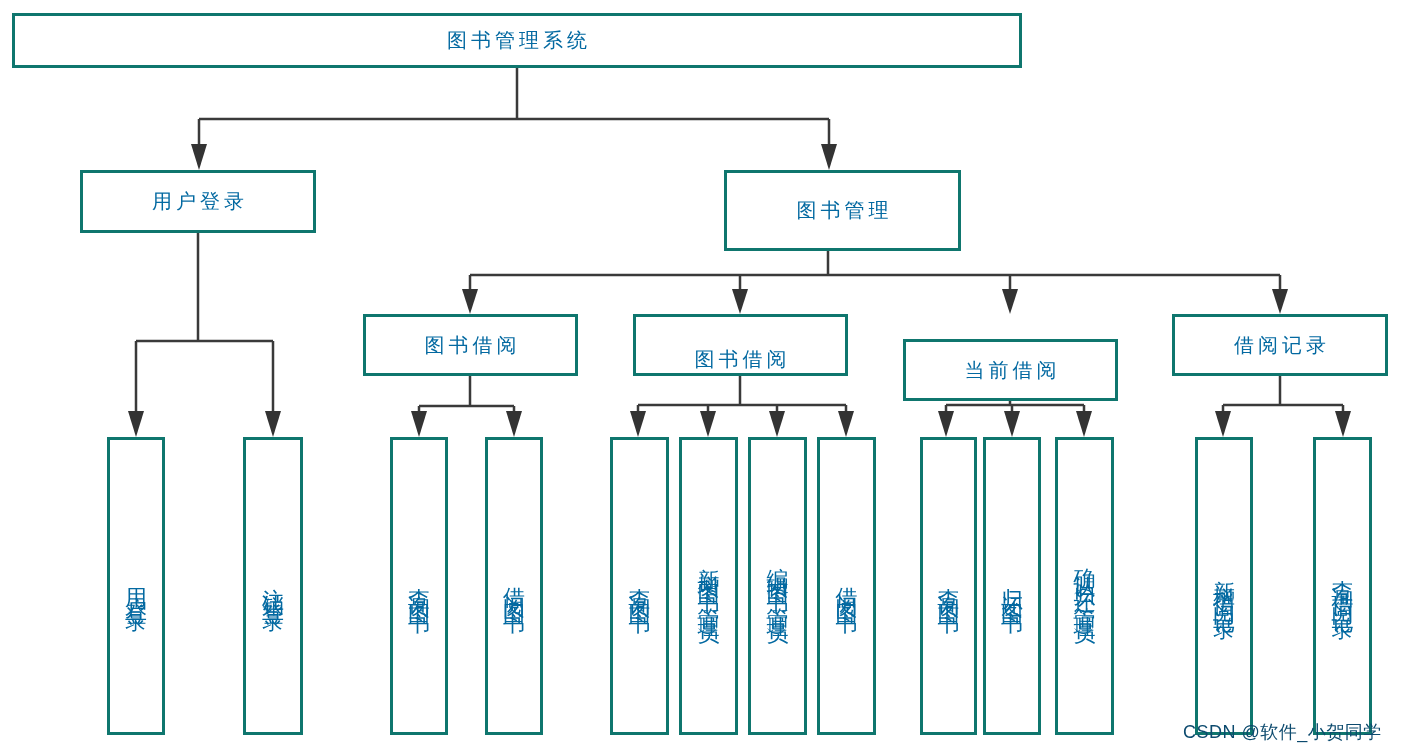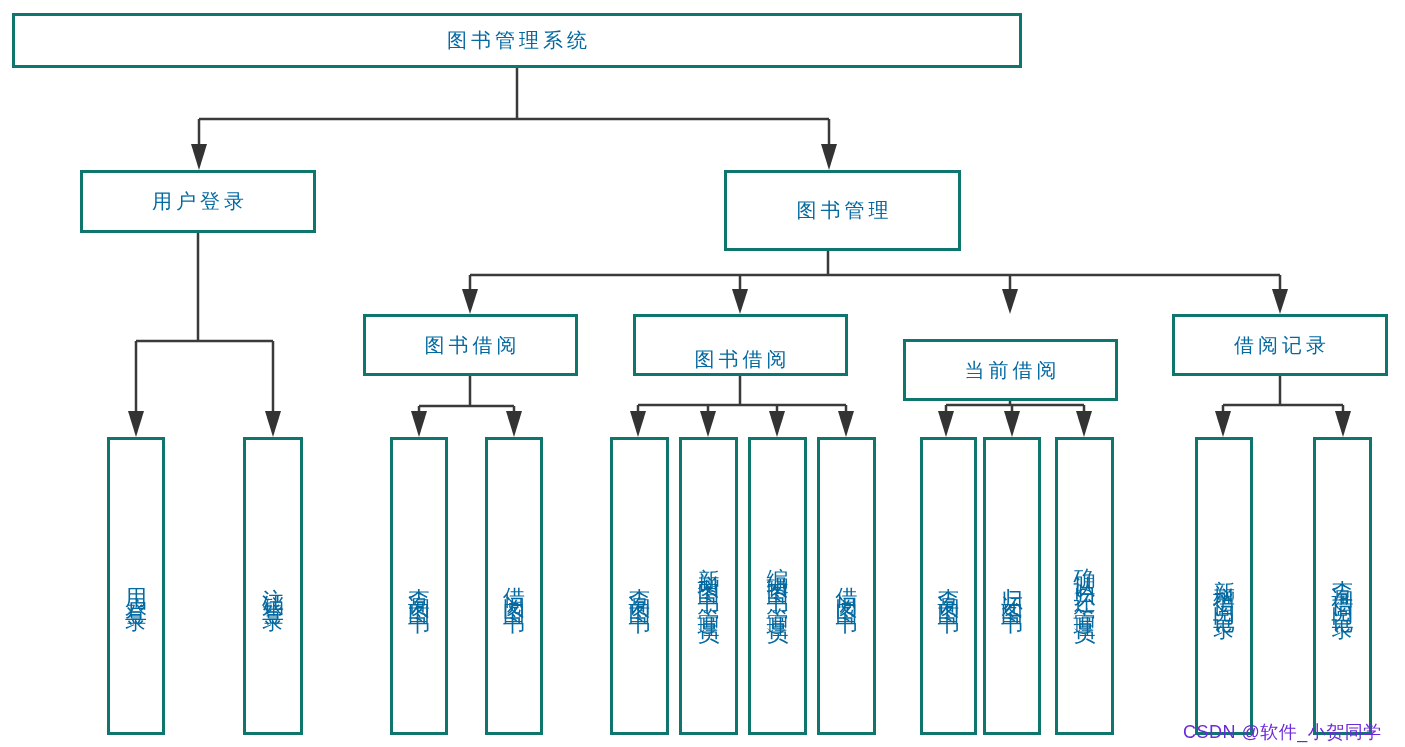--- a/index.html
+++ b/index.html
@@ -17,21 +17,21 @@
     text-align:center;
   }
   .node-h { font-size:20px; letter-spacing:4px; text-indent:4px; white-space:nowrap; }
   .node-root { font-size:20px; }
   .node-v span {
     writing-mode:vertical-rl; text-orientation:mixed;
     font-size:22px; letter-spacing:8px; line-height:1;
   }
   .watermark {
     position:absolute; left:1183px; top:720px; z-index:5;
-    font-size:18px; letter-spacing:0.5px; color:#6d28d9; white-space:nowrap;
+    font-size:18px; letter-spacing:0.5px; color:#0c4a6e; white-space:nowrap;
   }
 </style>
 </head>
 <body>
 
 <div class="stage">
 
   <svg class="connectors" viewBox="0 0 1405 747">
 
     <g>

